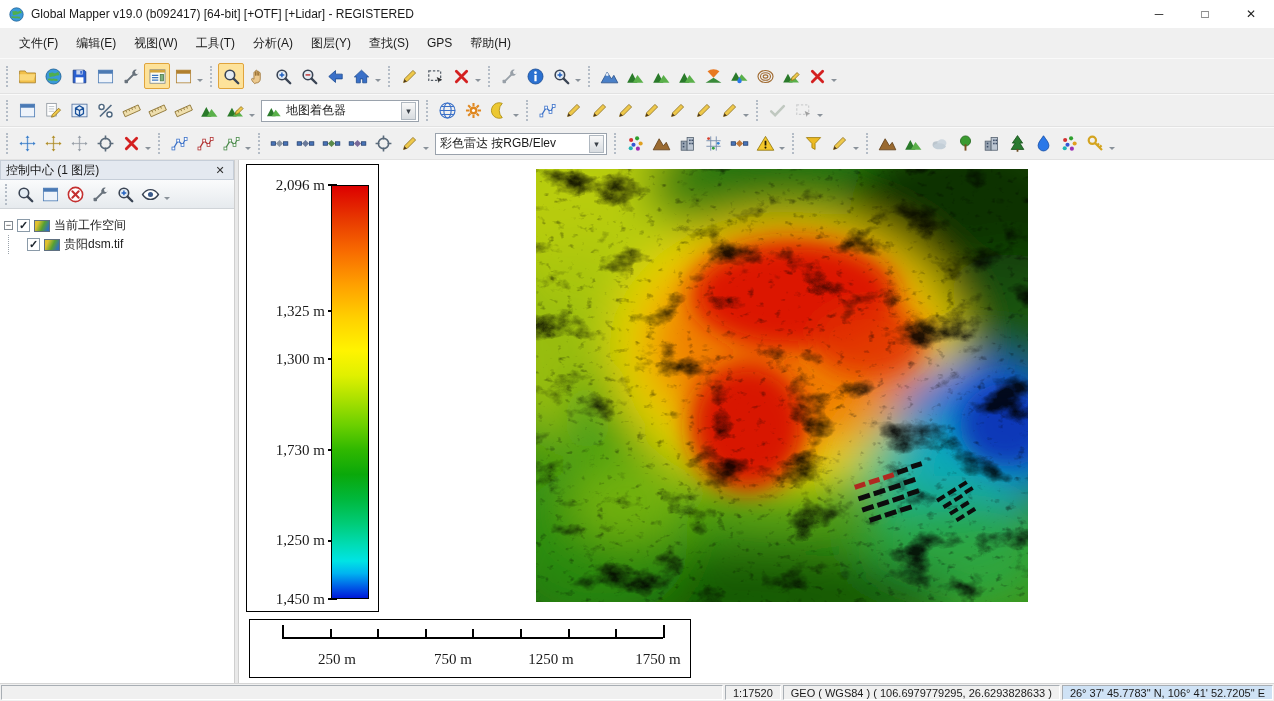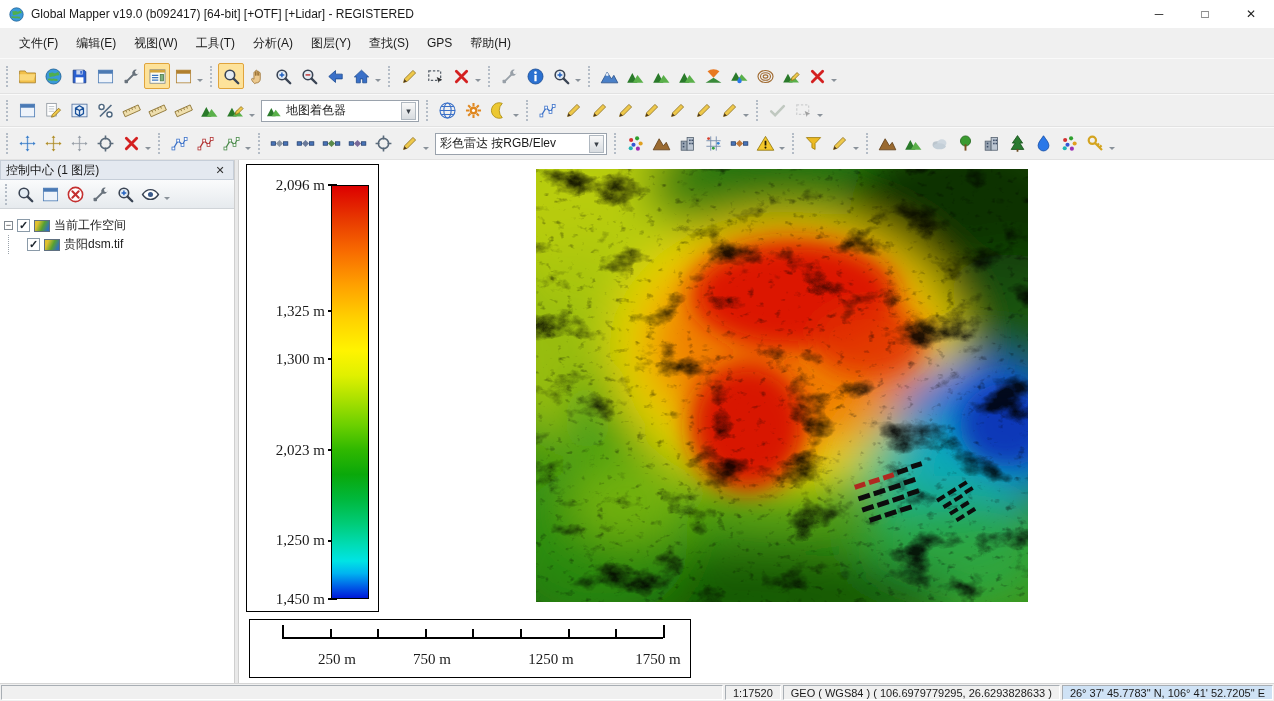--- a/index.html
+++ b/index.html
@@ -887,21 +887,21 @@
           </div>
           <div class="lg-row" style="top: 112px; margin-top: 26px;">
             <span class="lg-label">1,325 m</span>
             <span class="lg-tick"></span>
           </div>
           <div class="lg-row" style="top: 186.316px;">
             <span class="lg-label">1,300 m</span>
             <span class="lg-tick"></span>
           </div>
           <div class="lg-row" style="top: 277.105px;">
-            <span class="lg-label">2,023 m</span>
+            <span class="lg-label">1,730 m</span>
             <span class="lg-tick"></span>
           </div>
           <div class="lg-row" style="top: 367.895px;">
             <span class="lg-label">1,250 m</span>
             <span class="lg-tick"></span>
           </div>
           <div class="lg-row" style="top: 426px;">
             <span class="lg-label">1,450 m</span>
             <span class="lg-tick"></span>
           </div>
@@ -990,21 +990,21 @@
     <span class="sb-tick end" style="left: 32px;"></span>
         <span class="sb-tick" style="left: 79.6px;"></span>
         <span class="sb-tick" style="left: 127.2px;"></span>
         <span class="sb-tick" style="left: 174.8px;"></span>
         <span class="sb-tick" style="left: 222.4px;"></span>
         <span class="sb-tick" style="left: 270px;"></span>
         <span class="sb-tick" style="left: 317.6px;"></span>
         <span class="sb-tick" style="left: 365.2px;"></span>
         <span class="sb-tick end" style="left: 412.8px;"></span>
         <span class="sb-label" style="left: 87px;">250 m</span>
-        <span class="sb-label" style="left: 182px;">750 m</span>
+        <span class="sb-label" style="left: 203px;">750 m</span>
         <span class="sb-label" style="left: 301px;">1250 m</span>
         <span class="sb-label" style="left: 408px;">1750 m</span>
       </div>
   </div>
 </div>
 
 <div class="statusbar">
   <div class="st-cell st-fill"></div>
   <div class="st-cell">1:17520</div>
   <div class="st-cell">GEO ( WGS84 ) ( 106.6979779295, 26.6293828633 )</div>

